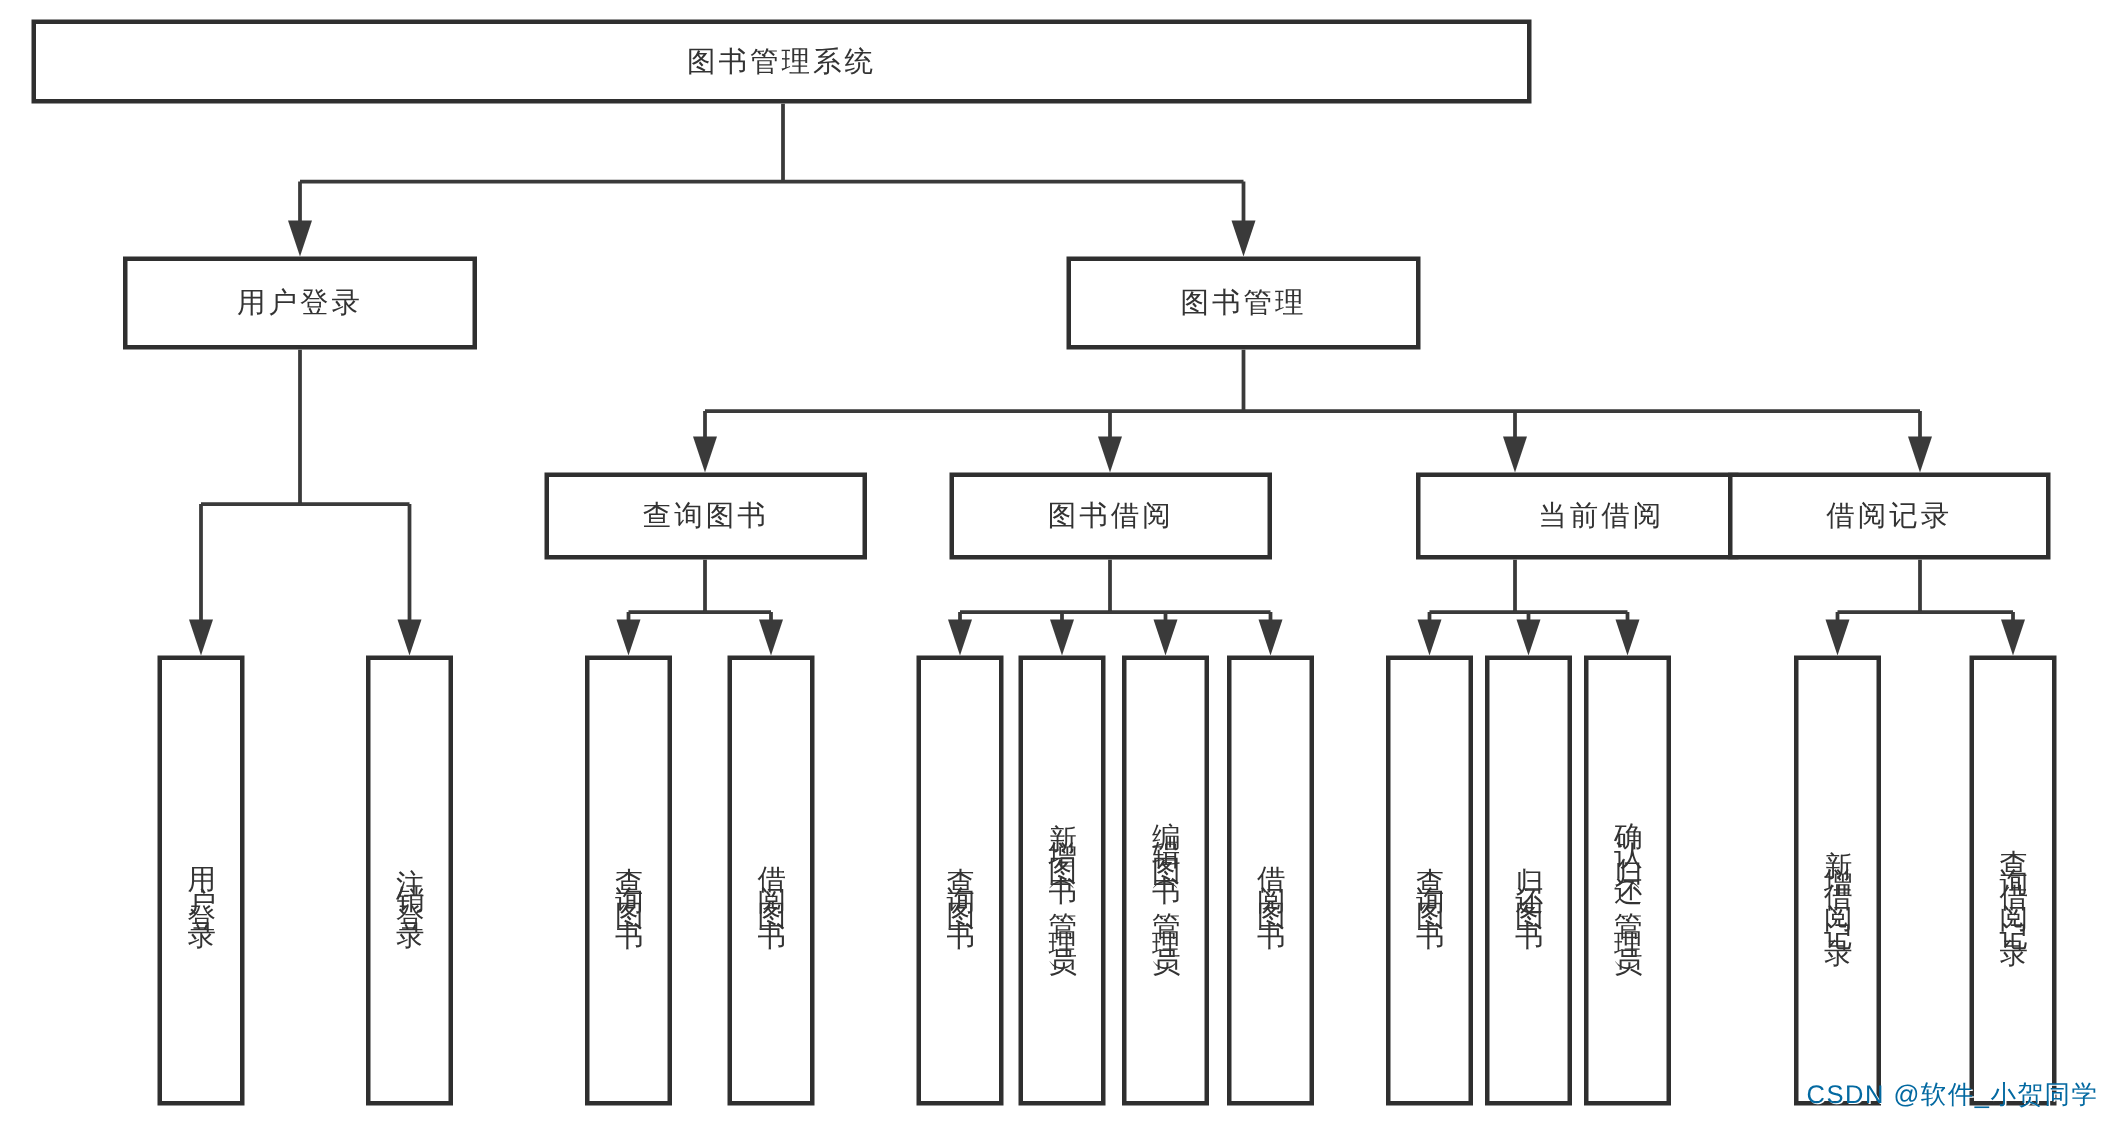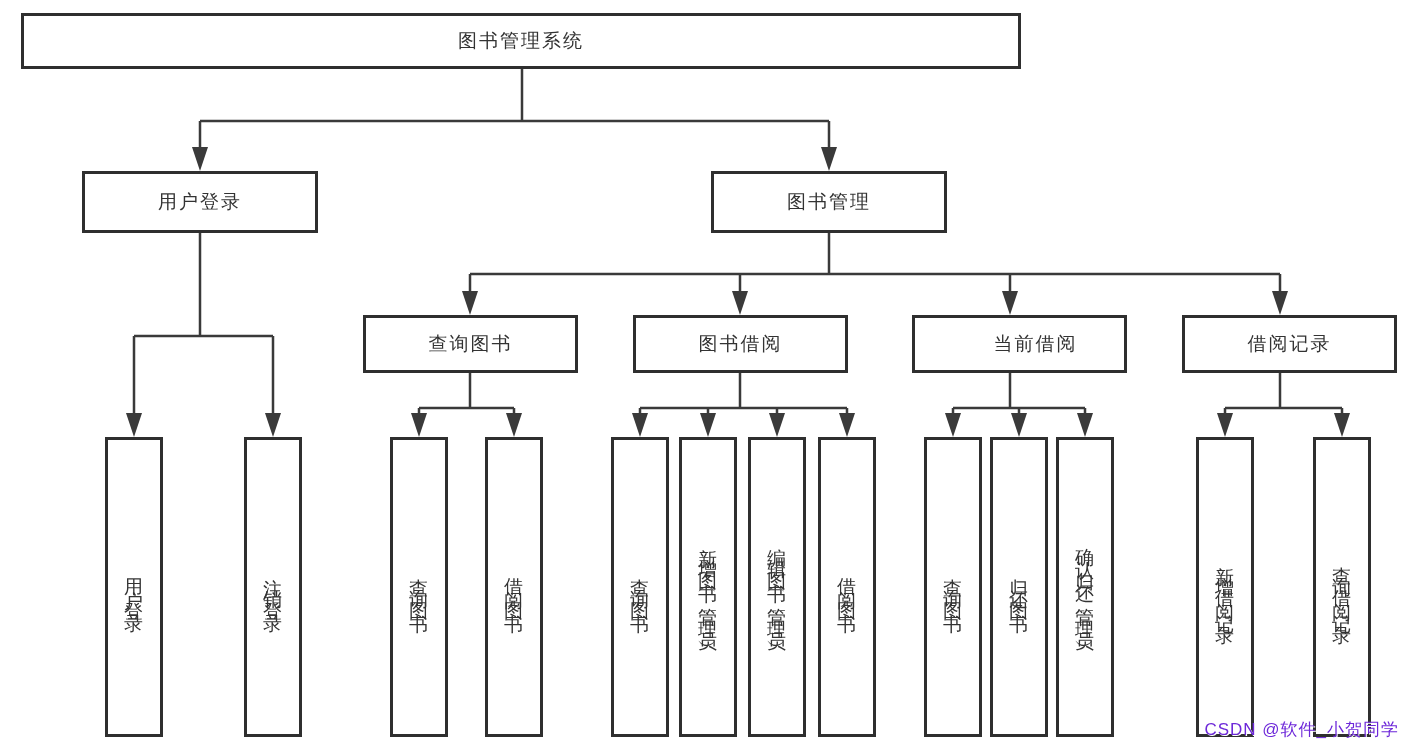--- a/index.html
+++ b/index.html
@@ -50,21 +50,21 @@
     letter-spacing: 12px;
     color: #333333;
   }
   .lvl2 { top: 171px; width: 236px; height: 62px; }
   .lvl3 { top: 315px; width: 215px; height: 58px; }
   #watermark {
     position: absolute;
     right: 6px;
     top: 718px;
     font-size: 17px;
-    color: #6d28d9;
+    color: #0369a1;
     letter-spacing: 1px;
     text-shadow: 1px 1px 0 #ffffff;
     z-index: 3;
     white-space: nowrap;
   }
 </style>
 </head>
 <body>
 
 <div id="canvas">
@@ -119,24 +119,24 @@
   <div class="box lvl2" style="left:711px;text-align:center;">
     <span class="hlabel">图书管理</span>
   </div>
 
   <div class="box lvl3" style="left:363px;">
     <span class="hlabel">查询图书</span>
   </div>
   <div class="box lvl3" style="left:633px;text-align:right;">
     <span class="hlabel">图书借阅</span>
   </div>
-  <div class="box lvl3" style="left:912px;padding-left:32px;">
+  <div class="box lvl3" style="left:944px;padding-left:32px;">
     <span class="hlabel">当前借阅</span>
   </div>
-  <div class="box lvl3" style="left:1182px;">
+  <div class="box lvl3" style="left:1152px;">
     <span class="hlabel">借阅记录</span>
   </div>
 
   <div class="box vbox" style="left:105px;">
     <span class="vlabel">用户登录</span>
   </div>
   <div class="box vbox" style="left:244px;">
     <span class="vlabel">注销登录</span>
   </div>
 

